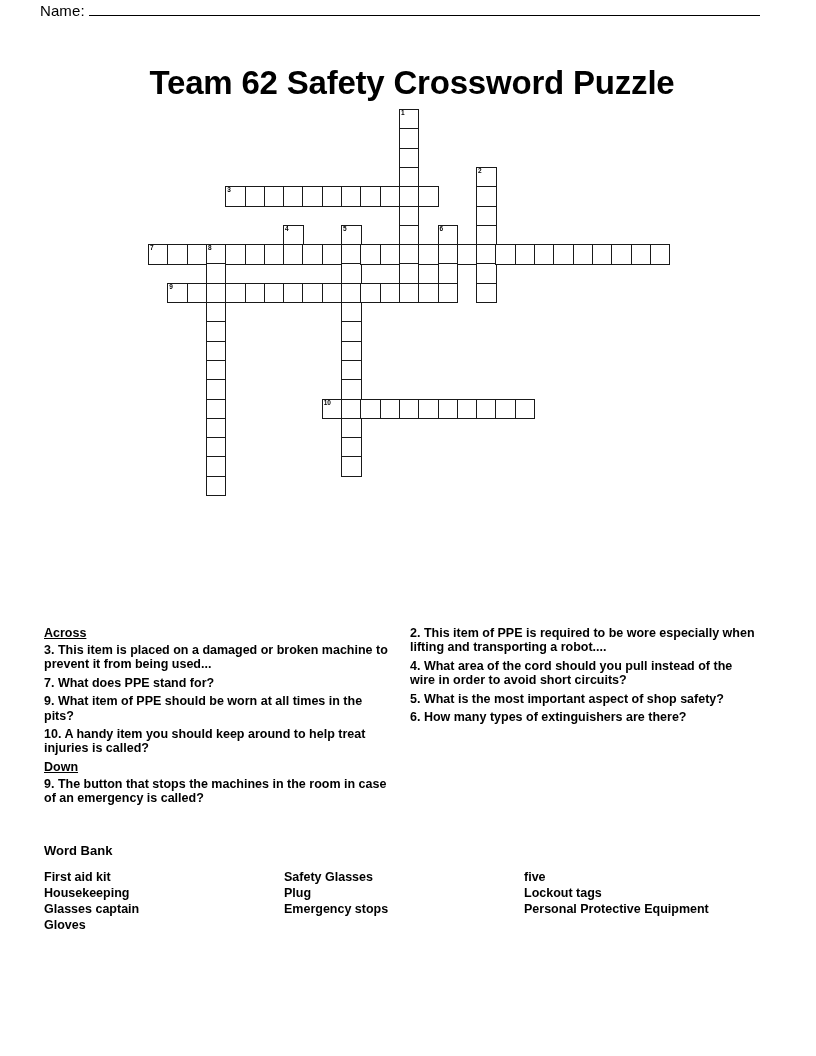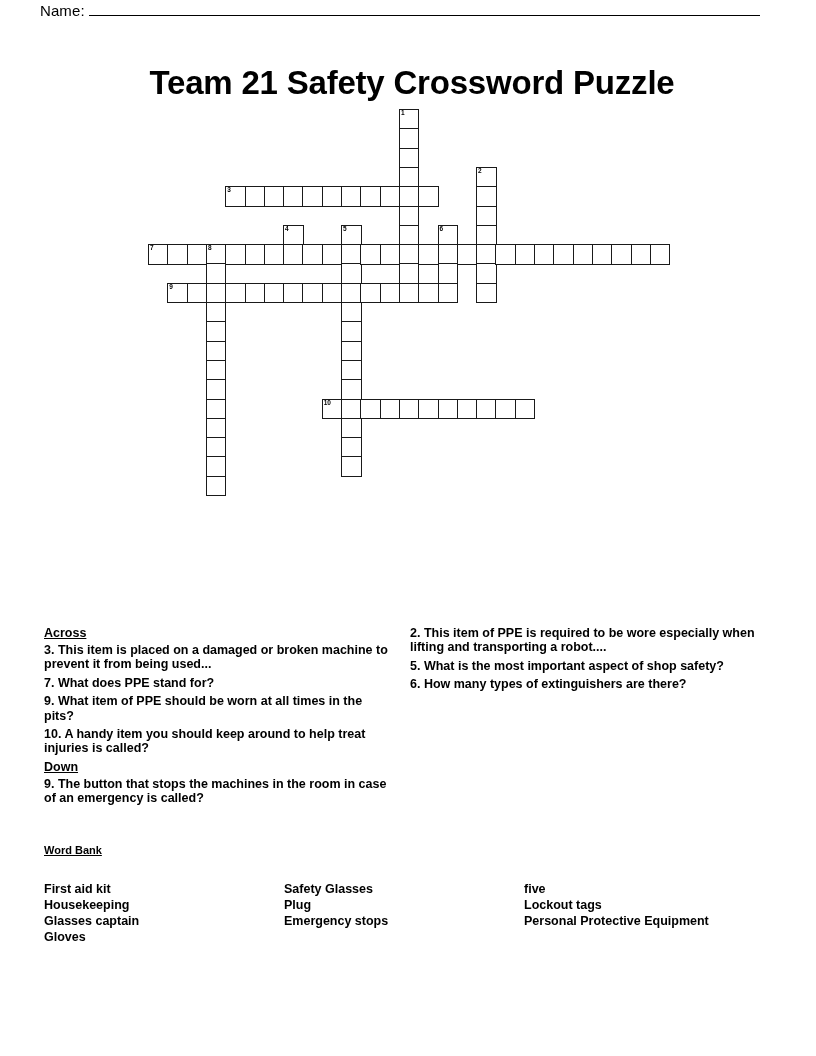--- a/index.html
+++ b/index.html
@@ -96,24 +96,23 @@
   .clue-col.right { padding-top: 0px; }
 
   
   #word-bank {
     position: absolute;
     left: 44px;
     top: 843px;
     width: 720px;
   }
   .wb-heading {
-    font-size: 11px;
-    font-weight: bold;
-    text-decoration: underline;
-    margin-bottom: 24px;
+    font-size: 13px;
+    font-weight: bold;
+    margin-bottom: 12px;
     line-height: 15px;
   }
   .wb-grid {
     display: grid;
     grid-template-columns: 240px 240px 240px;
     row-gap: 1px;
   }
   .wb-item {
     font-size: 12.5px;
     font-weight: bold;
@@ -122,21 +121,21 @@
   }
 </style>
 </head>
 <body>
 
 <div class="name-row">
   <span class="name-label">Name:</span>
   <span class="name-rule"></span>
 </div>
 
-<h1 class="puzzle-title">Team 21 Safety Crossword Puzzle</h1>
+<h1 class="puzzle-title">Team 62 Safety Crossword Puzzle</h1>
 
 <div id="grid-wrap">
     <div class="xw-cell" style="left: 398.9px; top: 109px; width: 20.5px; height: 20.5px;">
       <span class="xw-num">1</span>
     </div>
     <div class="xw-cell" style="left: 398.9px; top: 128.3px; width: 20.5px; height: 20.5px;"></div>
     <div class="xw-cell" style="left: 398.9px; top: 147.6px; width: 20.5px; height: 20.5px;"></div>
     <div class="xw-cell" style="left: 398.9px; top: 166.9px; width: 20.5px; height: 20.5px;"></div>
     <div class="xw-cell" style="left: 398.9px; top: 186.2px; width: 20.5px; height: 20.5px;"></div>
     <div class="xw-cell" style="left: 398.9px; top: 205.5px; width: 20.5px; height: 20.5px;"></div>
@@ -260,20 +259,21 @@
     <div class="clue-heading">Across</div>
     <div class="clue-item">3. This item is placed on a damaged or broken machine to prevent it from being used...</div>
     <div class="clue-item">7. What does PPE stand for?</div>
     <div class="clue-item">9. What item of PPE should be worn at all times in the pits?</div>
     <div class="clue-item">10. A handy item you should keep around to help treat injuries is called?</div>
     <div class="clue-heading">Down</div>
     <div class="clue-item">9. The button that stops the machines in the room in case of an emergency is called?</div>
   </div>
   <div class="clue-col right">
     <div class="clue-item">2. This item of PPE is required to be wore especially when lifting and transporting a robot....</div>
+    <div class="clue-item">4. What area of the cord should you pull instead of the wire in order to avoid short circuits?</div>
     <div class="clue-item">5. What is the most important aspect of shop safety?</div>
     <div class="clue-item">6. How many types of extinguishers are there?</div>
   </div>
 </div>
 
 <div id="word-bank">
   <div class="wb-heading">Word Bank</div>
   <div class="wb-grid">
     <div class="wb-item">First aid kit</div>
     <div class="wb-item">Safety Glasses</div>

